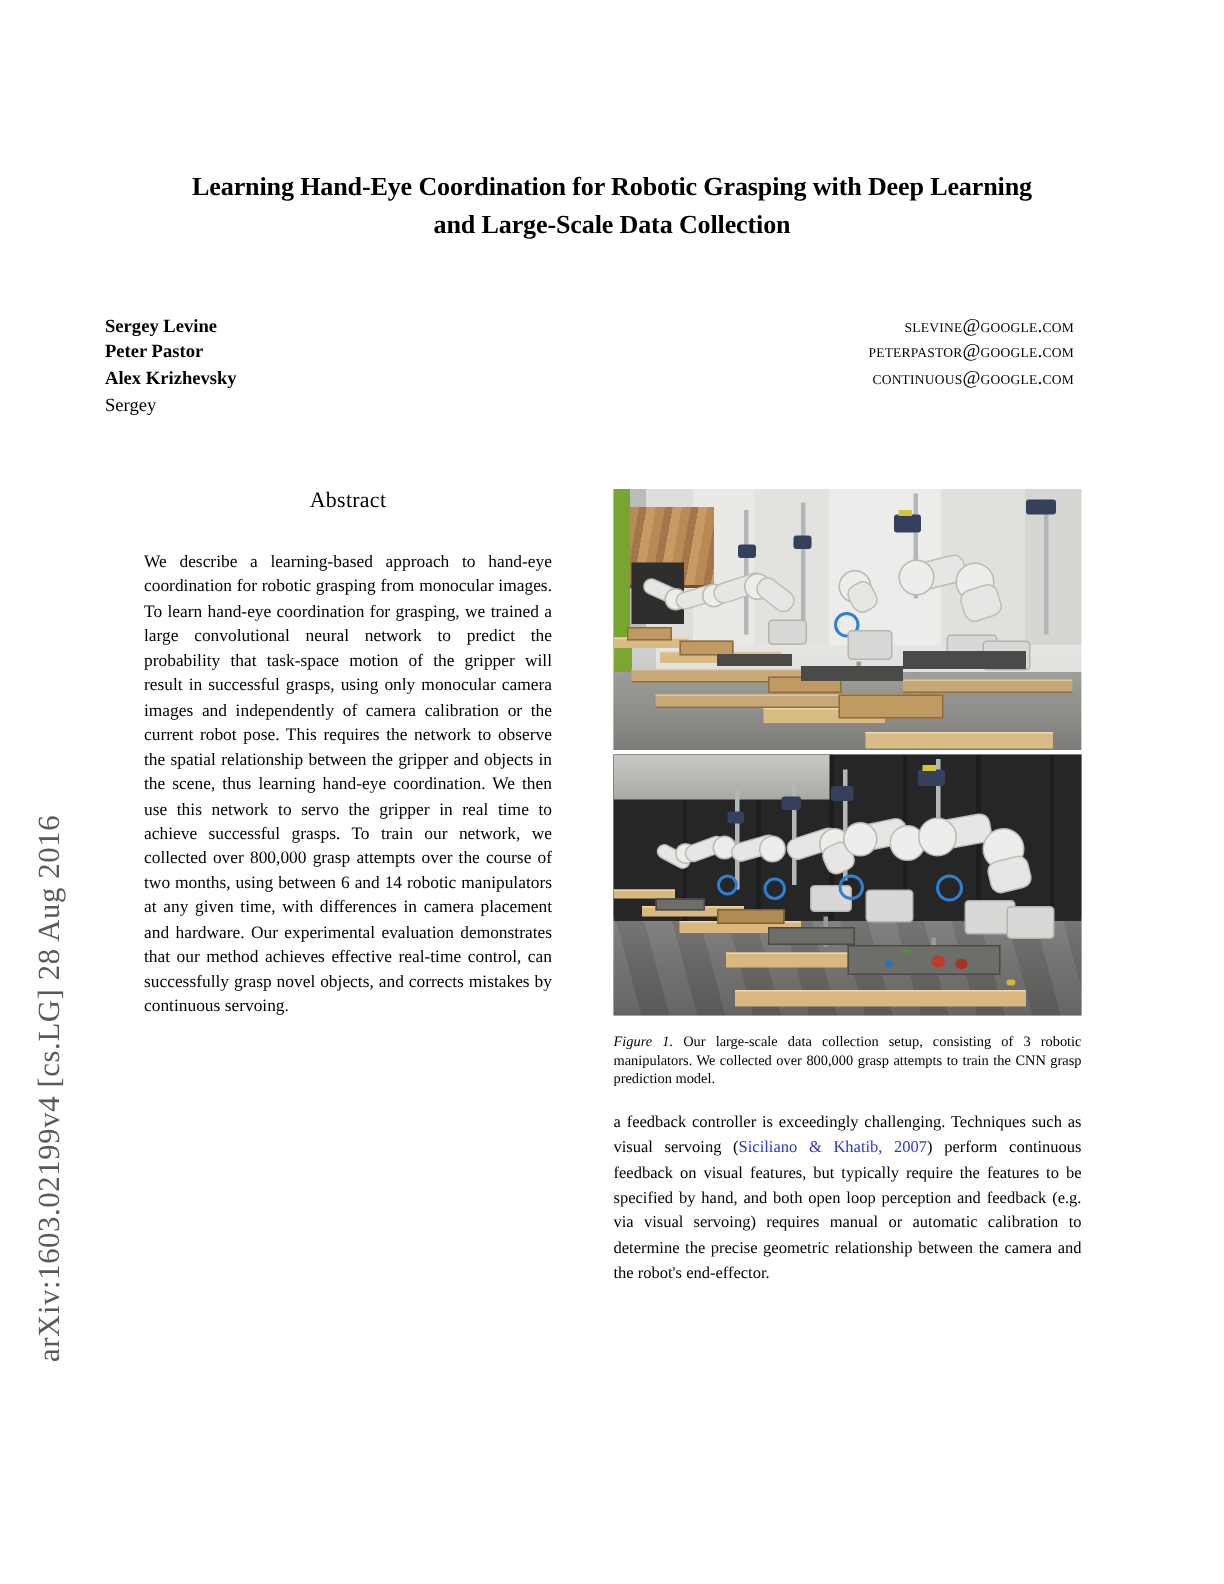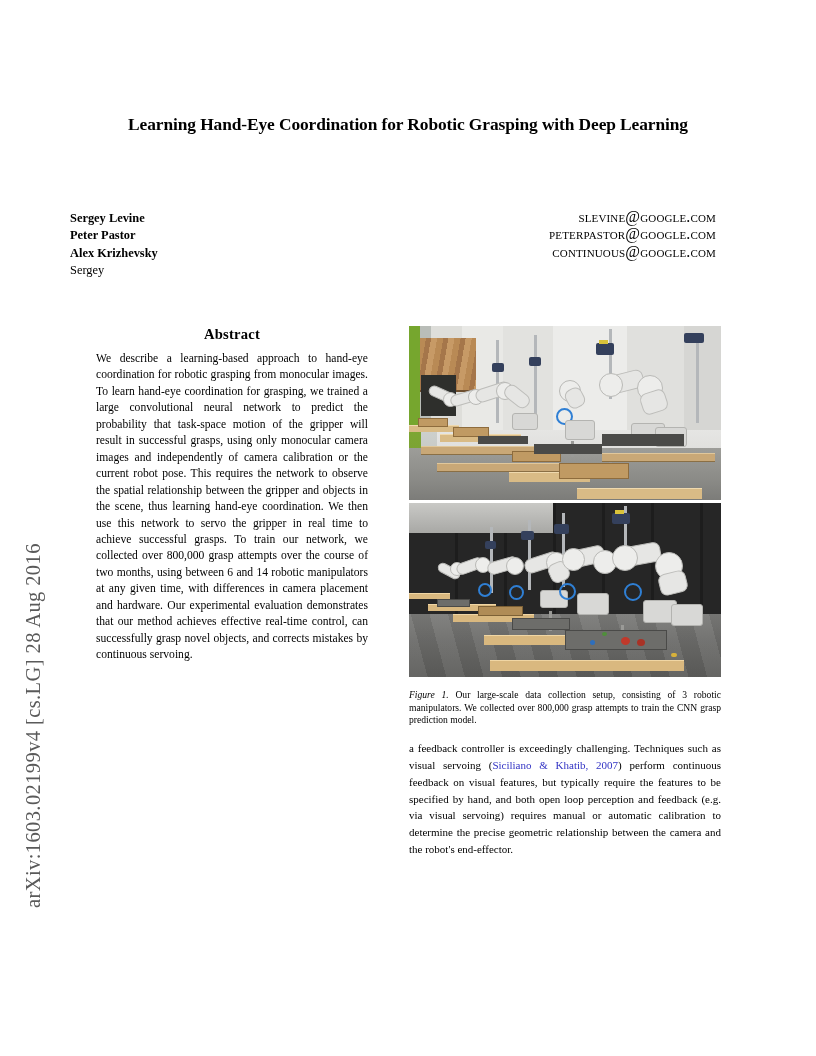--- a/index.html
+++ b/index.html
@@ -59,21 +59,21 @@
     justify-content: space-between;
     align-items: baseline;
     line-height: 17.4px;
     height: 17.4px;
   }
   .author-name {
     font-size: 12.4px;
     font-weight: bold;
   }
   .author-email {
-    font-size: 16px;
+    font-size: 13px;
     font-variant: small-caps;
     letter-spacing: 0.15px;
   }
   .affiliation {
     font-size: 12.4px;
     line-height: 19px;
     margin-top: 1px;
   }
 
   
@@ -89,23 +89,23 @@
     top: 326px;
     width: 312px;
   }
 
   
   #abstract-wrap {
     padding: 0 22px 0 26px;
   }
   .abstract-heading {
     font-size: 14.6px;
-    font-weight: bold;
+    font-weight: normal;
     text-align: center;
-    margin: 0 0 8px 0;
+    margin: 0 0 24px 0;
     letter-spacing: 0.2px;
   }
   .abstract-body {
     font-size: 11.6px;
     line-height: 16.45px;
     text-align: justify;
     text-justify: inter-word;
     hyphens: manual;
   }
 
@@ -252,20 +252,21 @@
     position:absolute; border-radius:50%;
   }
 </style>
 </head>
 <body>
 
 <div id="arxiv-stamp">arXiv:1603.02199v4  [cs.LG]  28 Aug 2016</div>
 
 <div id="title-block">
   <div class="paper-title">Learning Hand-Eye Coordination for Robotic Grasping with Deep Learning</div>
+  <div class="paper-title">and Large-Scale Data Collection</div>
 </div>
 
 <div id="author-block">
   <div class="author-row">
     <span class="author-name">Sergey Levine</span>
     <span class="author-email">slevine@google.com</span>
   </div>
   <div class="author-row">
     <span class="author-name">Peter Pastor</span>
     <span class="author-email">peterpastor@google.com</span>

